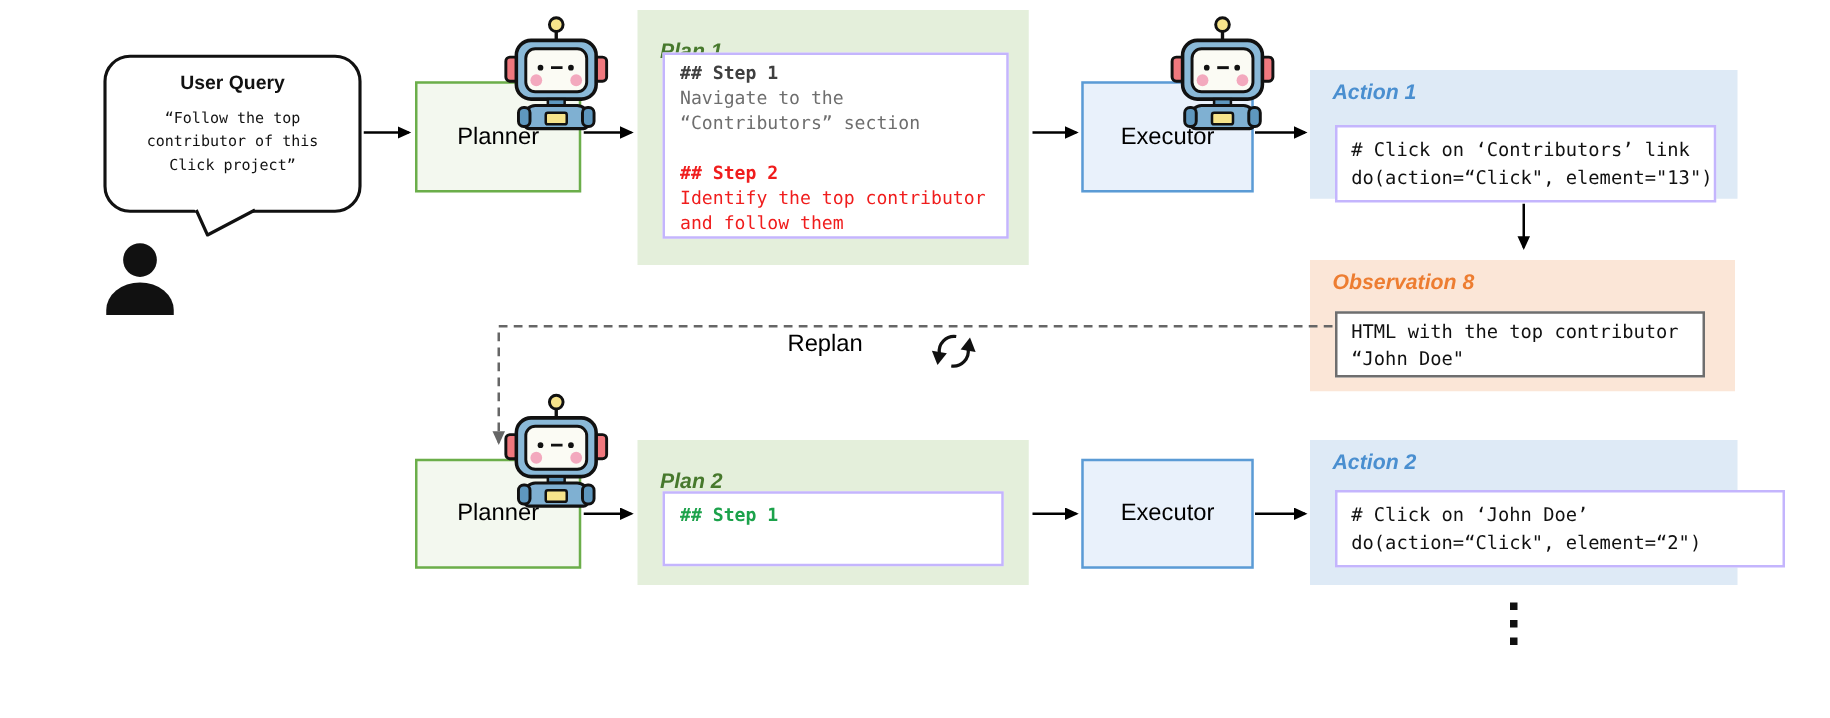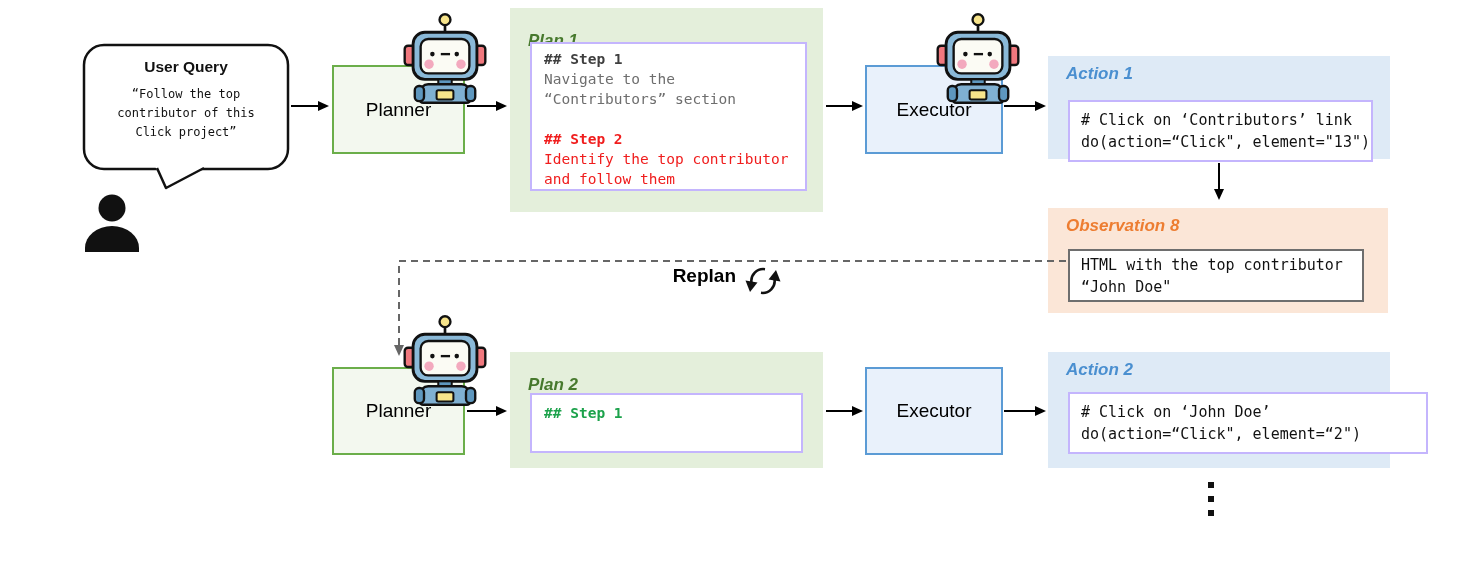--- a/index.html
+++ b/index.html
@@ -47,21 +47,21 @@
   .lg{font-size:15px;line-height:21.5px;min-height:21.5px;}
   .c-hgray{color:#3F3F3F;font-weight:bold;}
   .c-gray{color:#6E6E6E;}
   .c-hred{color:#F01D1D;font-weight:bold;}
   .c-red{color:#F01D1D;}
   .c-hgreen{color:#1CA24B;font-weight:bold;}
   .c-green{color:#1CA24B;}
 
   
   #replan-label{position:absolute;left:630px;top:265px;width:106px;z-index:2;
-                text-align:right;font-size:19px;font-weight:bold;color:#000;}
+                text-align:left;font-size:19px;font-weight:normal;color:#000;}
 
   
   .dot{position:absolute;width:6px;height:6px;background:#111;z-index:2;}
   #dot1{left:1208px;top:482px;} #dot2{left:1208px;top:496px;} #dot3{left:1208px;top:510px;}
 </style>
 </head>
 <body>
 
 <div id="canvas">
 

